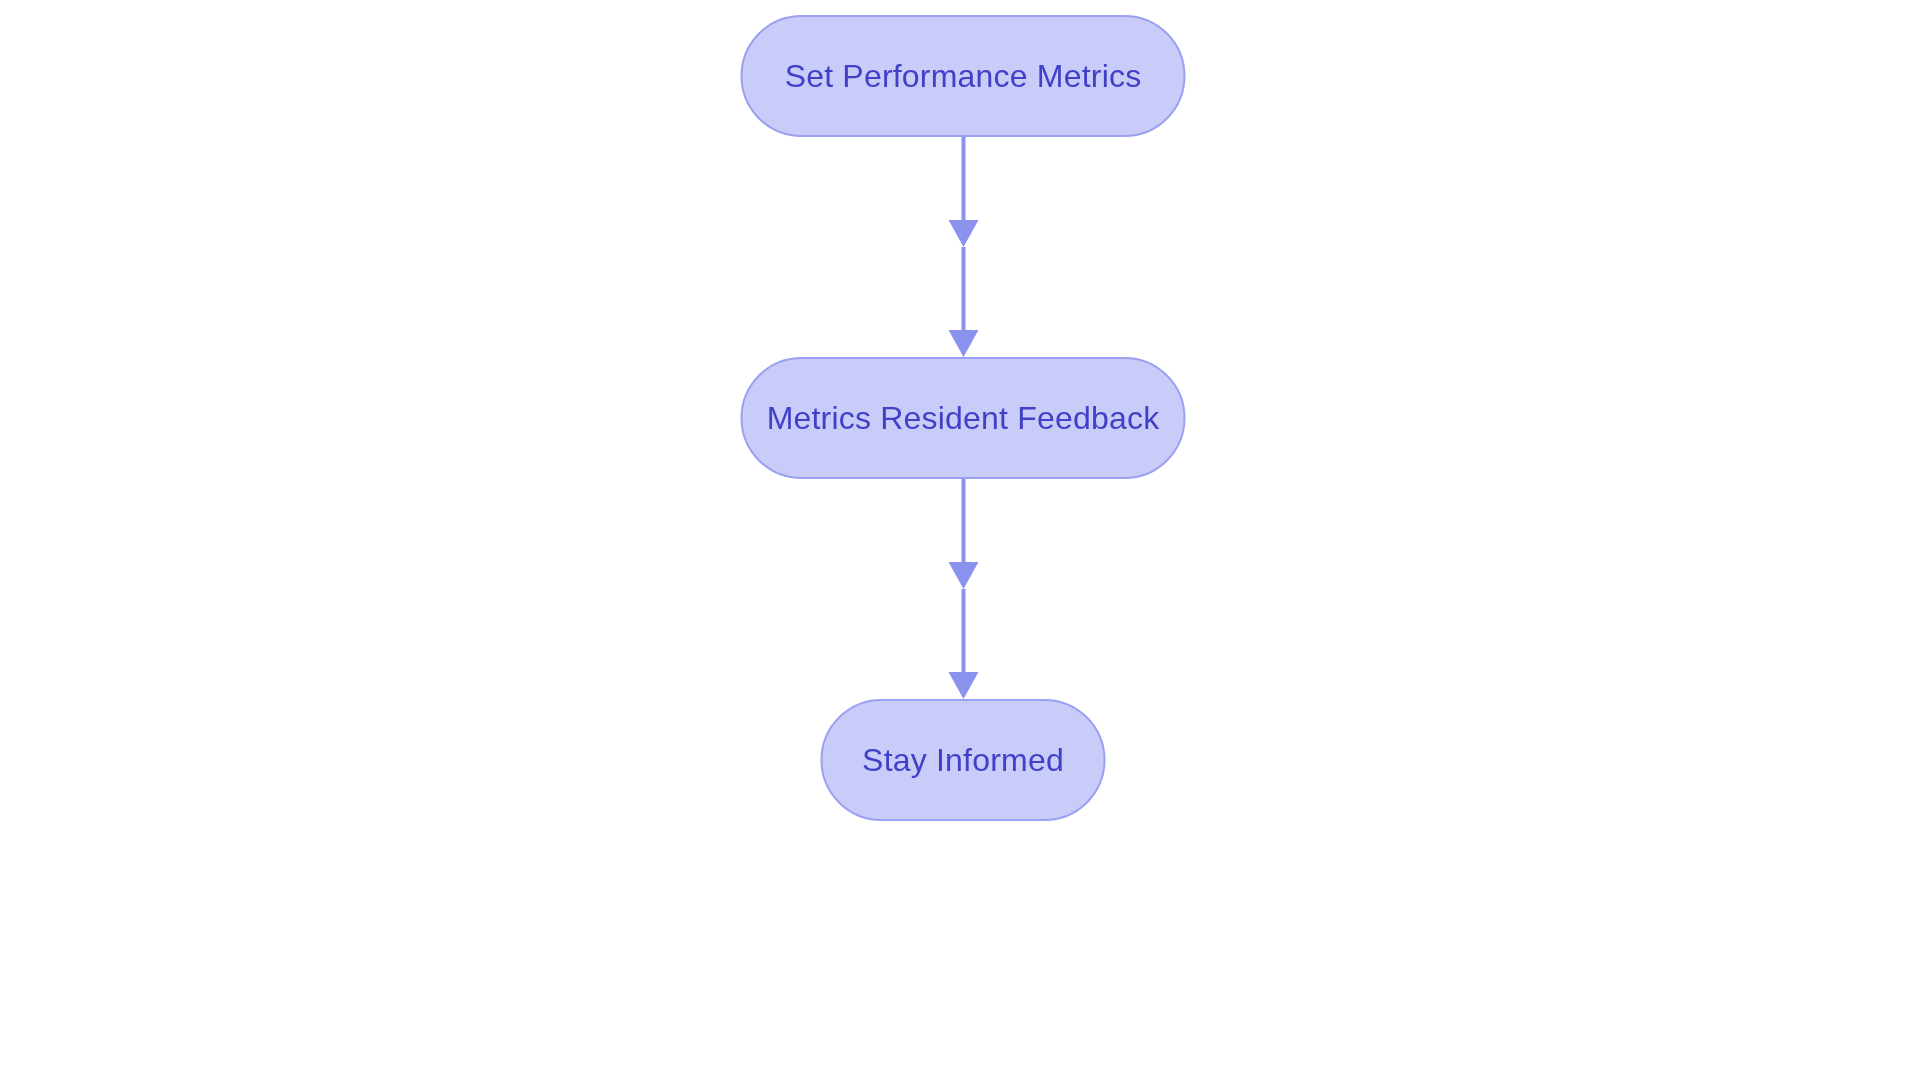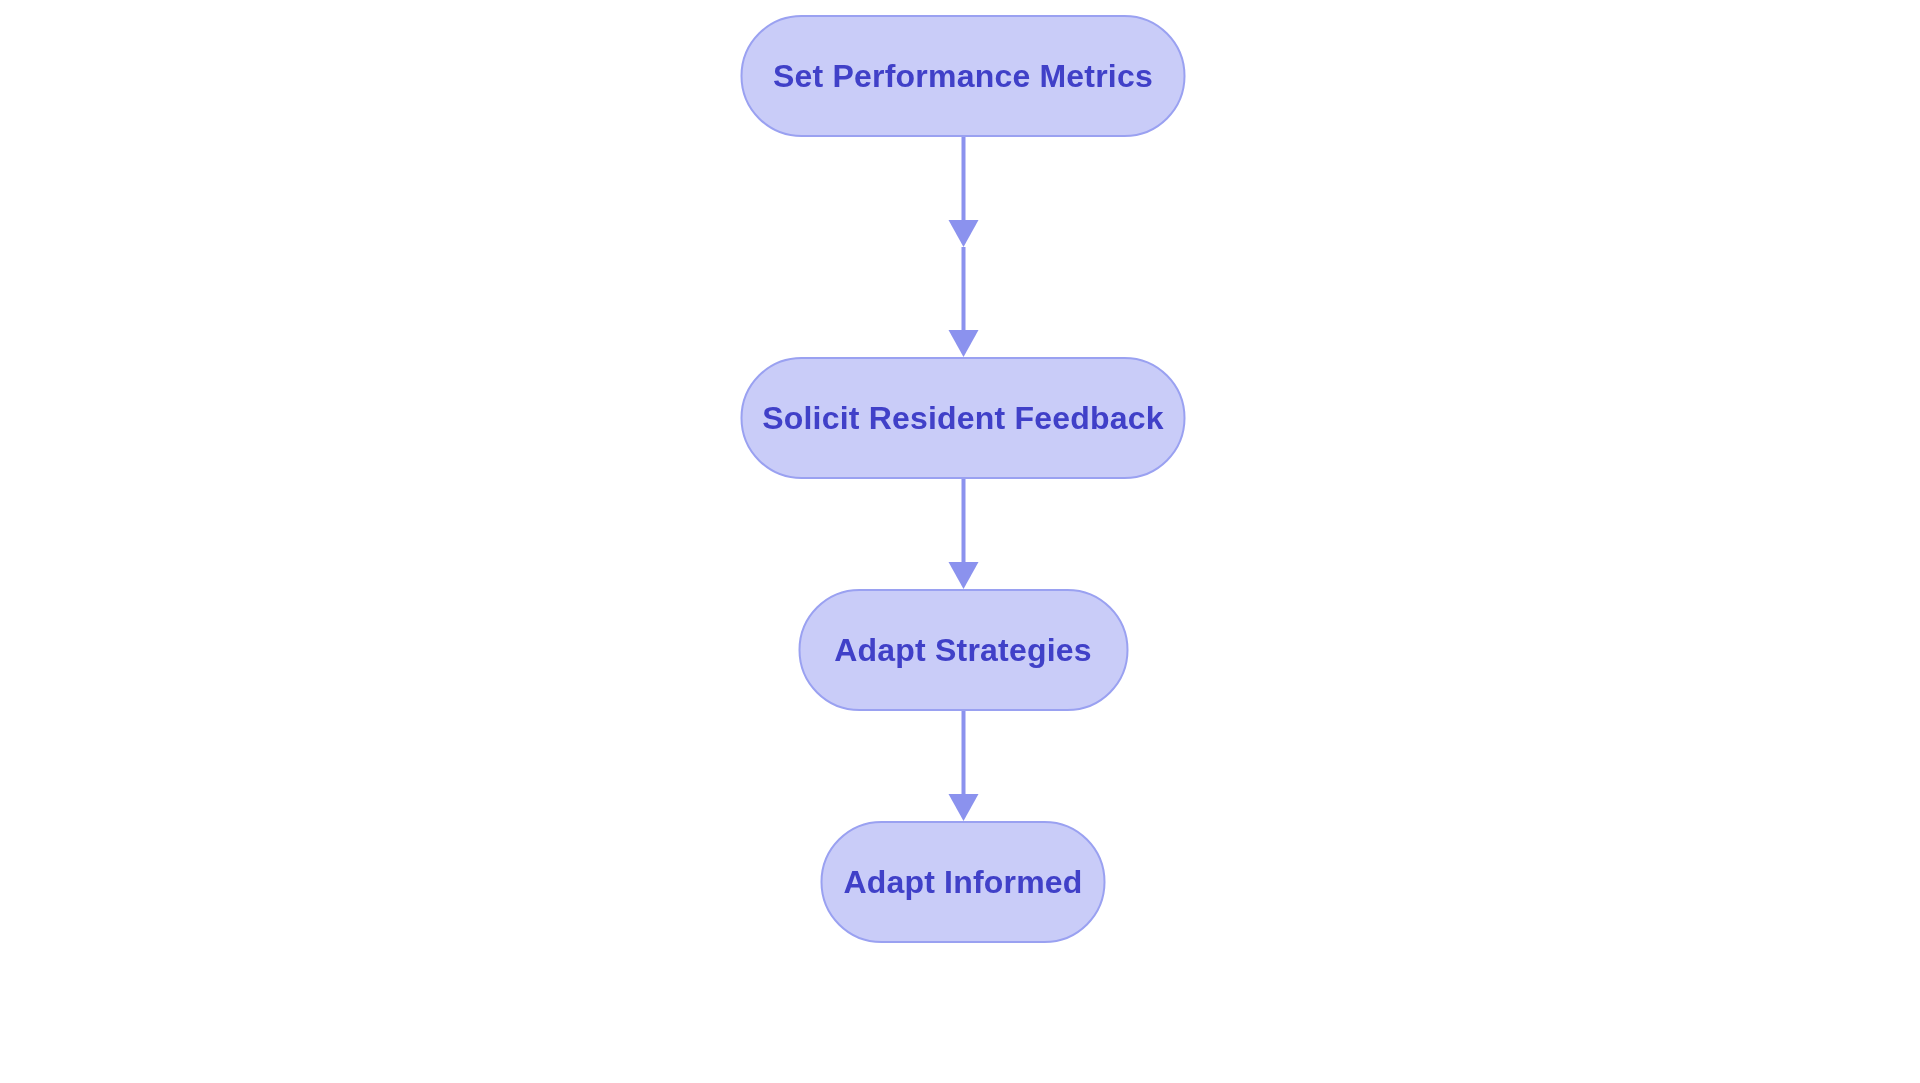--- a/index.html
+++ b/index.html
@@ -13,21 +13,20 @@
   html, body {
     background: var(--background);
     font-family: "Liberation Sans", sans-serif;
   }
   .canvas {
     position: relative;
     width: 1704px;
     height: 1083px;
     background: var(--background);
     overflow: hidden;
-    font-weight: bold;
   }
   .flow-column {
     position: absolute;
     top: 15px;
     left: 963px;
     transform: translateX(-50%);
     display: flex;
     flex-direction: column;
     align-items: center;
   }
@@ -86,35 +85,32 @@
       <div class="arrow-head"></div>
     </div>
 
 
     <div class="arrow">
       <div class="arrow-line"></div>
       <div class="arrow-head"></div>
     </div>
 
     <div class="node w-lg">
-      <span class="node-label">Solicit Resident Feedback</span>
+      <span class="node-label">Metrics Resident Feedback</span>
     </div>
 
     <div class="arrow">
       <div class="arrow-line"></div>
       <div class="arrow-head"></div>
     </div>
 
-    <div class="node w-md">
-      <span class="node-label">Adapt Strategies</span>
-    </div>
 
     <div class="arrow">
       <div class="arrow-line"></div>
       <div class="arrow-head"></div>
     </div>
 
     <div class="node w-sm">
-      <span class="node-label">Adapt Informed</span>
+      <span class="node-label">Stay Informed</span>
     </div>
 
   </div>
 </div>
 
 </body></html>

